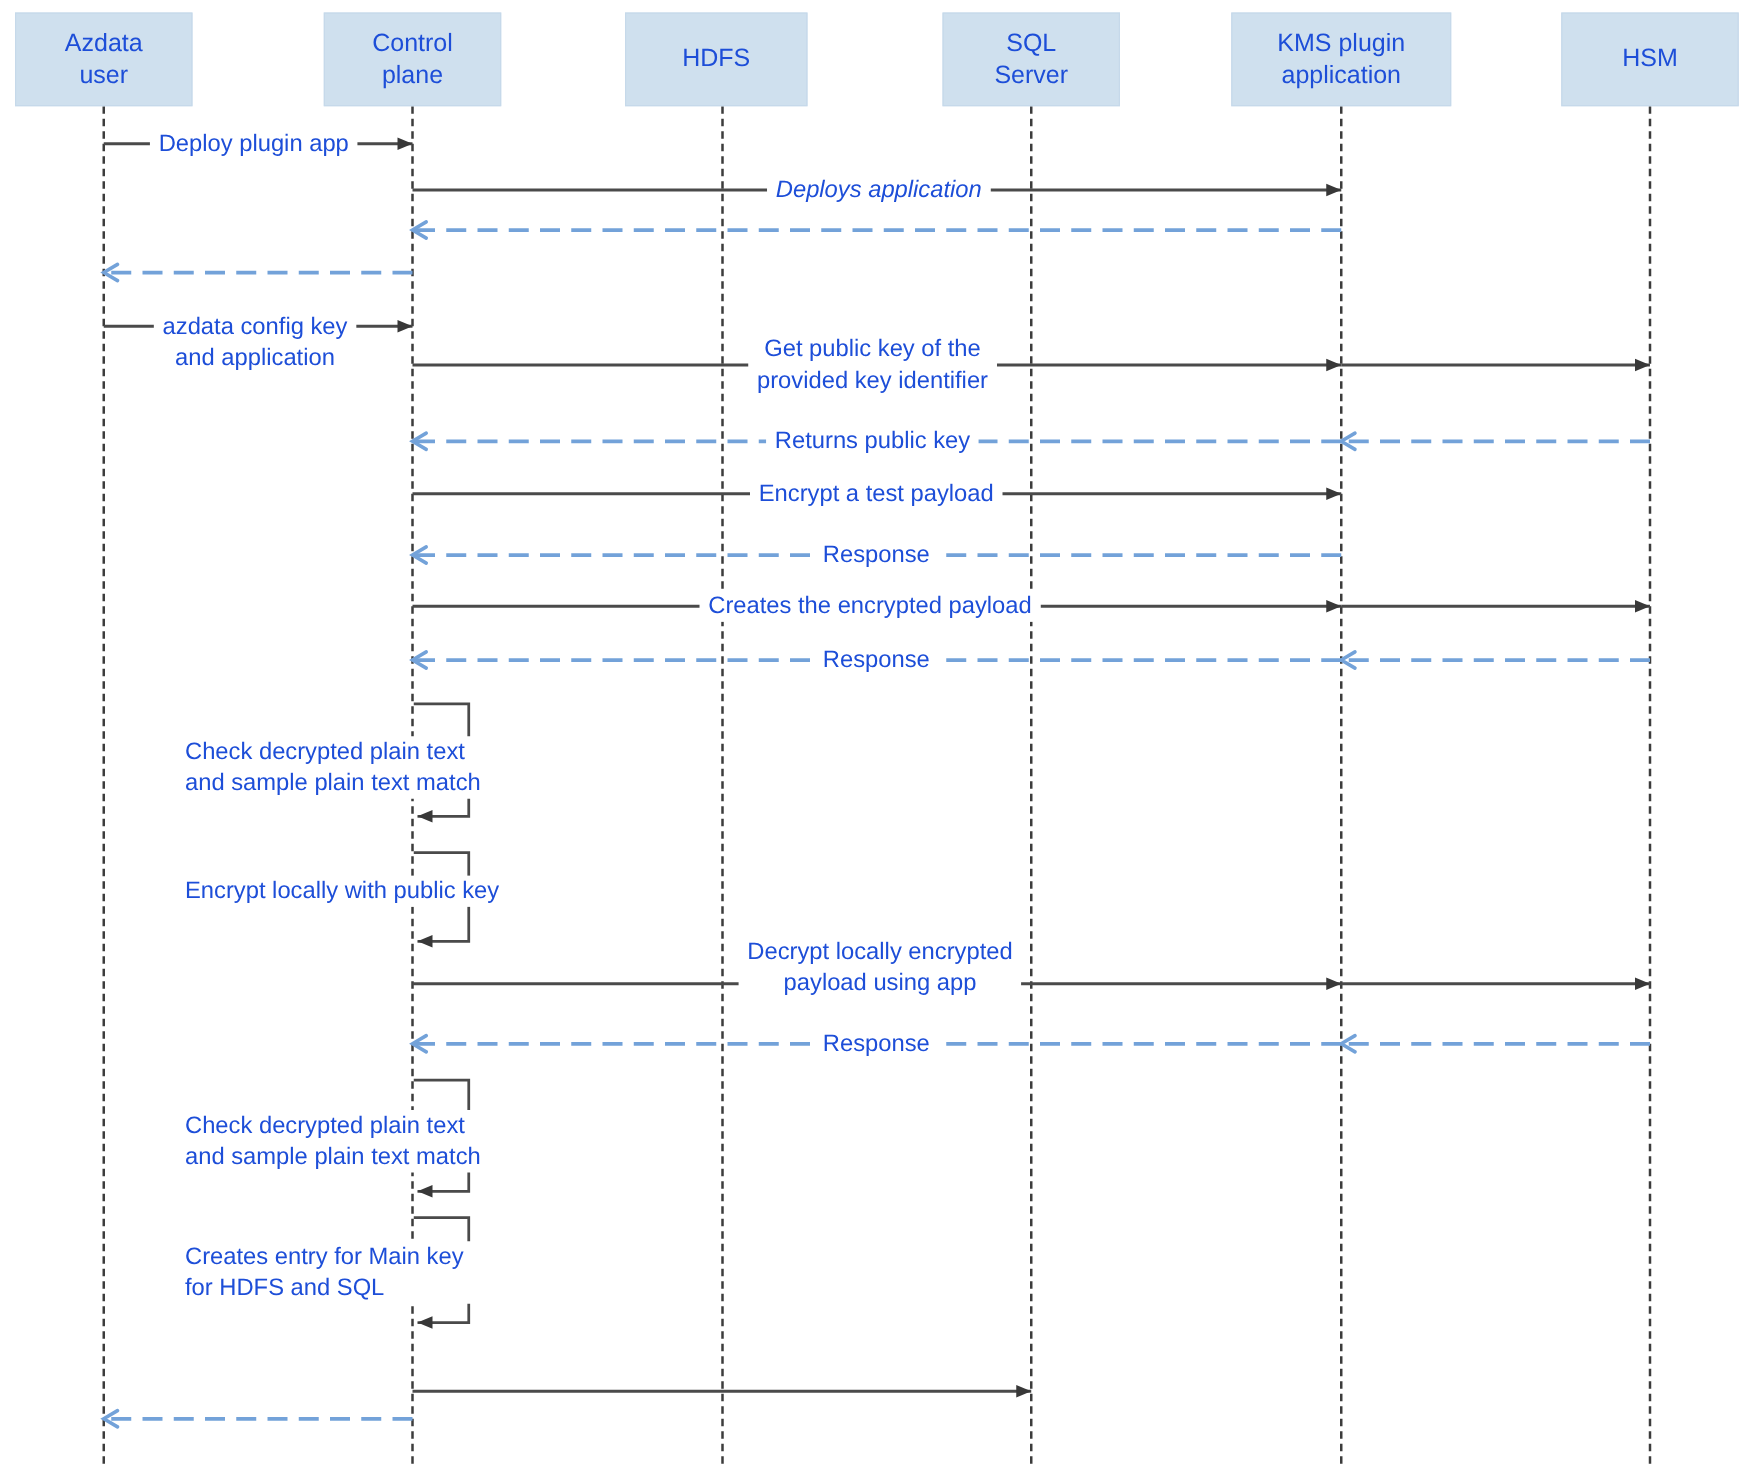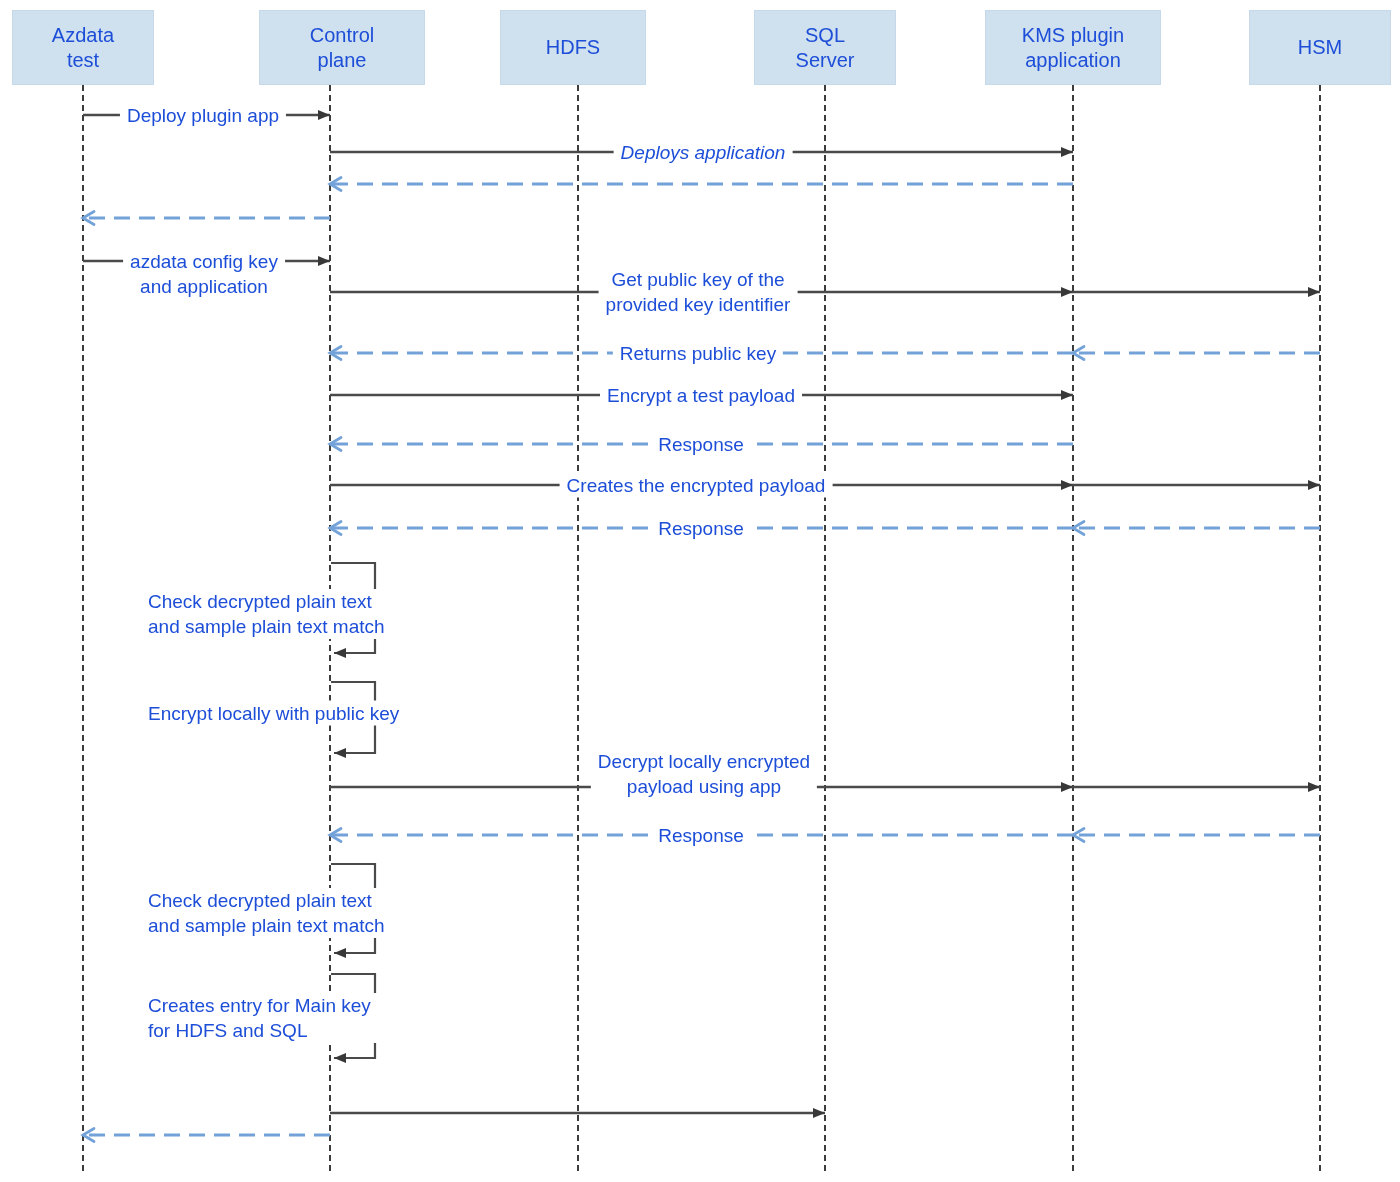--- a/index.html
+++ b/index.html
@@ -103,23 +103,23 @@
       <line x1="1320" y1="528" x2="1073" y2="528" marker-end="url(#mOpen)"></line>
       <line x1="1073" y1="528" x2="330" y2="528" marker-end="url(#mOpen)"></line>
       <line x1="1320" y1="835" x2="1073" y2="835" marker-end="url(#mOpen)"></line>
       <line x1="1073" y1="835" x2="330" y2="835" marker-end="url(#mOpen)"></line>
       <line x1="330" y1="1135" x2="83" y2="1135" marker-end="url(#mOpen)"></line>
     </g>
   </svg>
 
   <div class="actor-box" style="left:12px;  width:142px;">
     <span>Azdata</span>
-    <span>test</span>
+    <span>user</span>
   </div>
-  <div class="actor-box" style="left:259px; width:166px;">
+  <div class="actor-box" style="left:259px; width:142px;">
     <span>Control</span>
     <span>plane</span>
   </div>
   <div class="actor-box" style="left:500px; width:146px;align-items:center;">
     <span>HDFS</span>
   </div>
   <div class="actor-box" style="left:985px; width:176px;">
     <span>KMS plugin</span>
     <span>application</span>
   </div>

